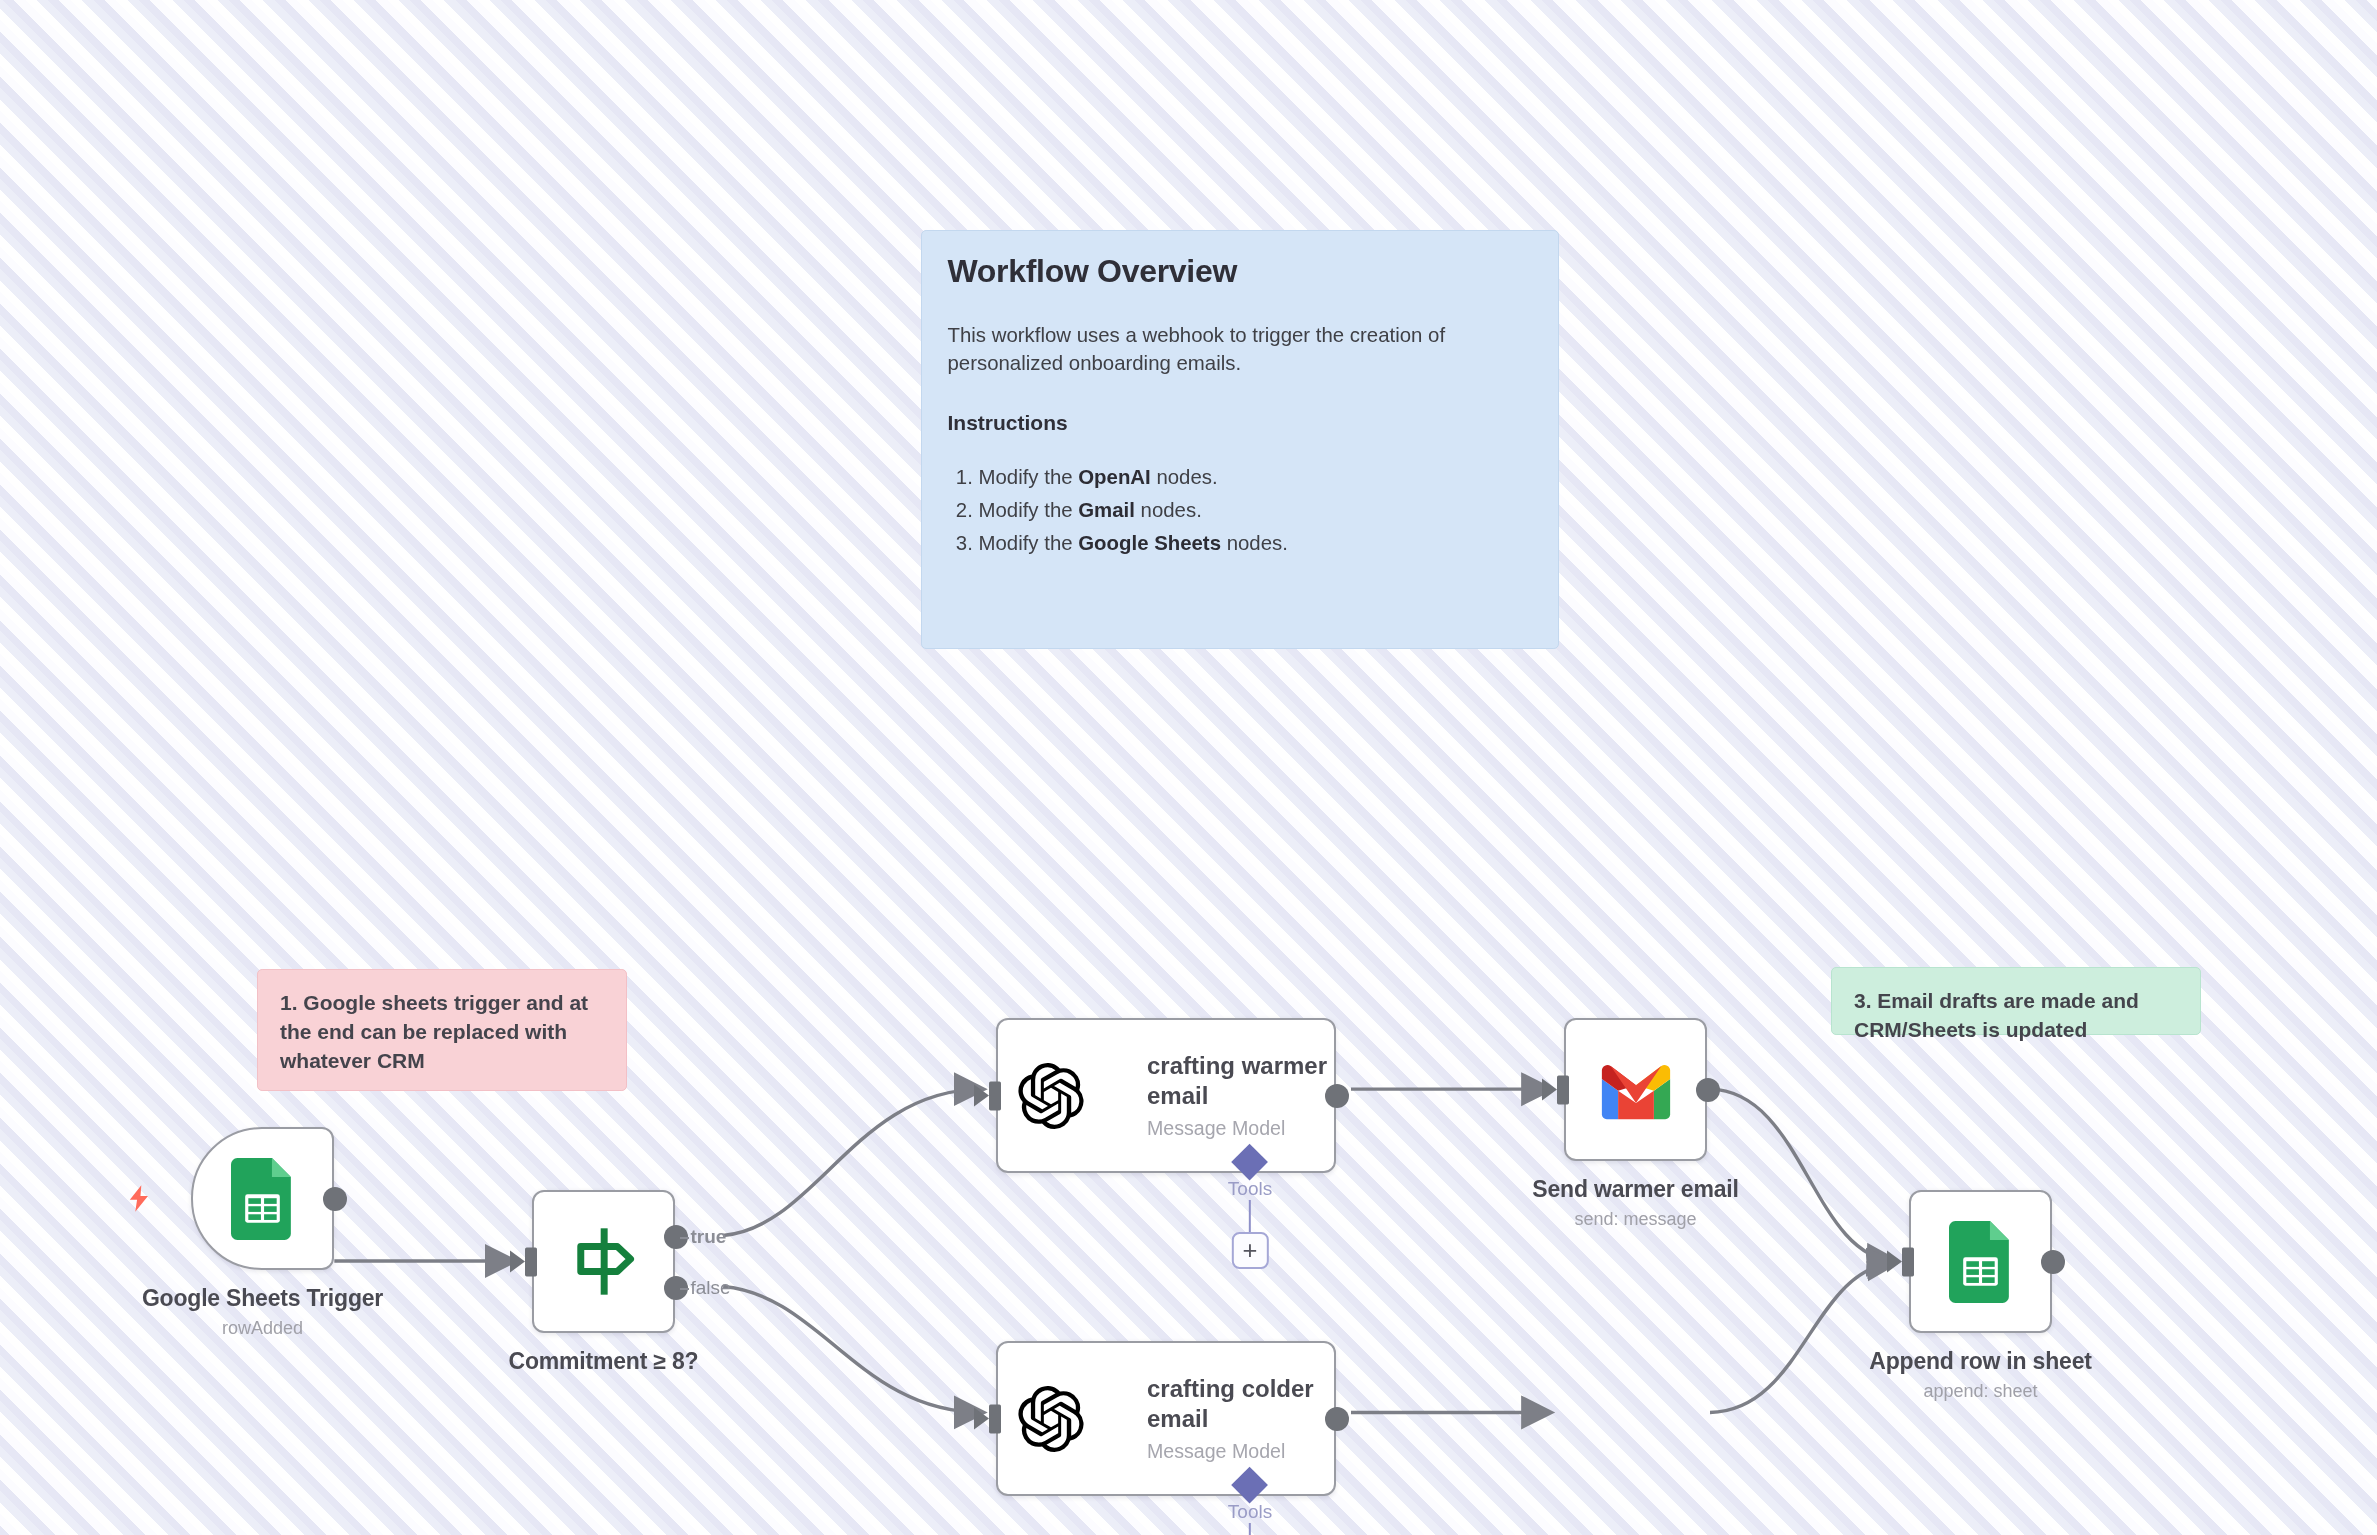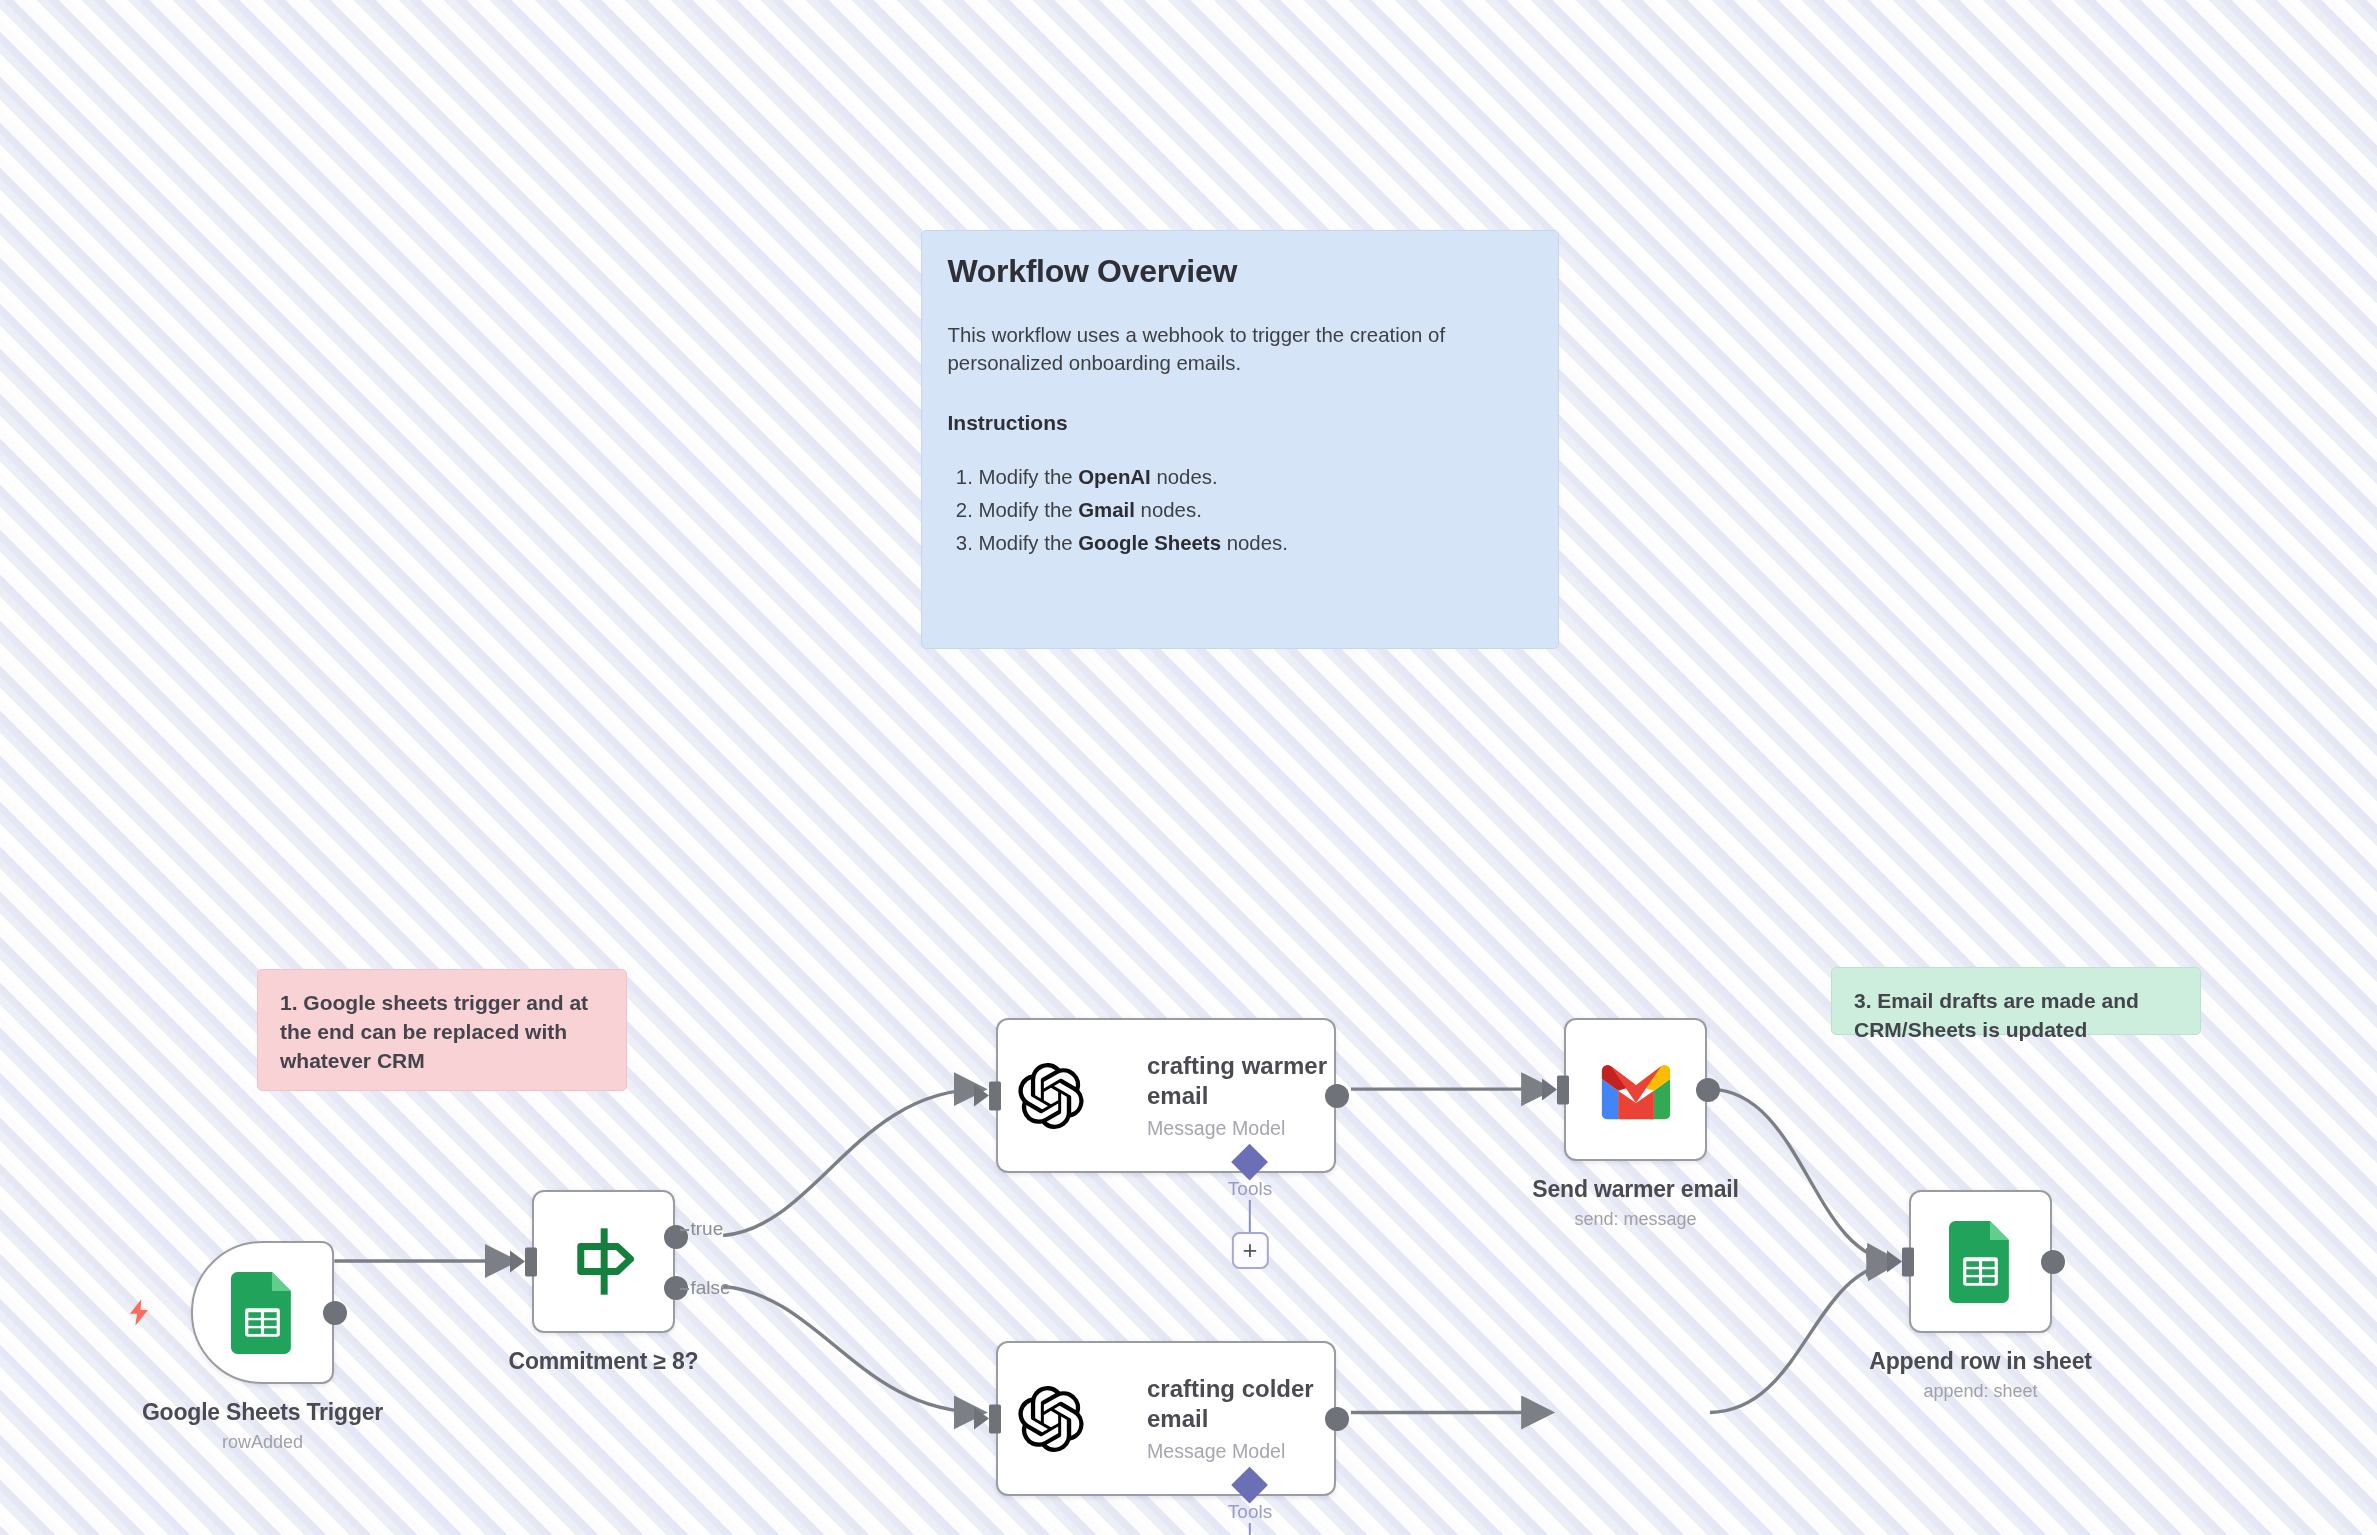--- a/index.html
+++ b/index.html
@@ -306,21 +306,21 @@
 
 
   <div class="sticky sticky-pink" style="left:257px; top:969px; width:370px; height:122px; padding:19px 22px;">
     <div class="sticky-note-text">1. Google sheets trigger and at the end can be replaced with whatever CRM</div>
   </div>
 
   <div class="sticky sticky-green" style="left:1831px; top:967px; width:370px; height:68px; padding:19px 22px;">
     <div class="sticky-note-text">3. Email drafts are made and CRM/Sheets is updated</div>
   </div>
 
-  <div class="node" style="left:191px; top:1241px;">
+  <div class="node" style="left:191px; top:1127px;">
     <div class="trigger-bolt" style="left:-66px; top:53px;">
       <svg class="icon" width="29" height="37" viewBox="0 0 24 24" aria-hidden="true">
         <path d="M13.5 1 L4 13 h6 l-1.5 10 L19 10 h-6.2 z" fill="#ff6b5b"></path>
       </svg>
     </div>
     <div class="node-box trigger">
       <span>
         <svg class="icon" width="63" height="82" viewBox="0 0 40 52">
           <path d="M4 0 h22 l12 12 v36 a4 4 0 0 1 -4 4 H4 a4 4 0 0 1 -4 -4 V4 a4 4 0 0 1 4 -4 z" fill="#21a35b"></path>
           <path d="M26 0 l12 12 h-12 z" fill="#5fce8e"></path>
@@ -344,21 +344,21 @@
   <div class="node" style="left:532px; top:1190px;">
     <div class="node-box square">
       <div class="port-in"></div>
       <span>
         <svg class="icon" width="70" height="73" viewBox="0 0 42 44">
           <rect x="19" y="2" width="4.2" height="40" fill="#15803d"></rect>
           <path d="M7 13 h22 l8 7.5 l-8 7.5 H7 z" fill="none" stroke="#15803d" stroke-width="4.2" stroke-linejoin="round"></path>
         </svg>
       </span>
       <div class="port-out dual out-true">
-        <span class="port-label" style="top:4px;">true</span>
+        <span class="port-label" style="top:12px;font-weight:bold;">true</span>
       </div>
       <div class="port-out dual out-false">
         <span class="port-label" style="top:12px;">false</span>
       </div>
     </div>
     <div class="node-caption" style="top:158px;">
       <div class="node-title">Commitment ≥ 8?</div>
     </div>
   </div>
 

